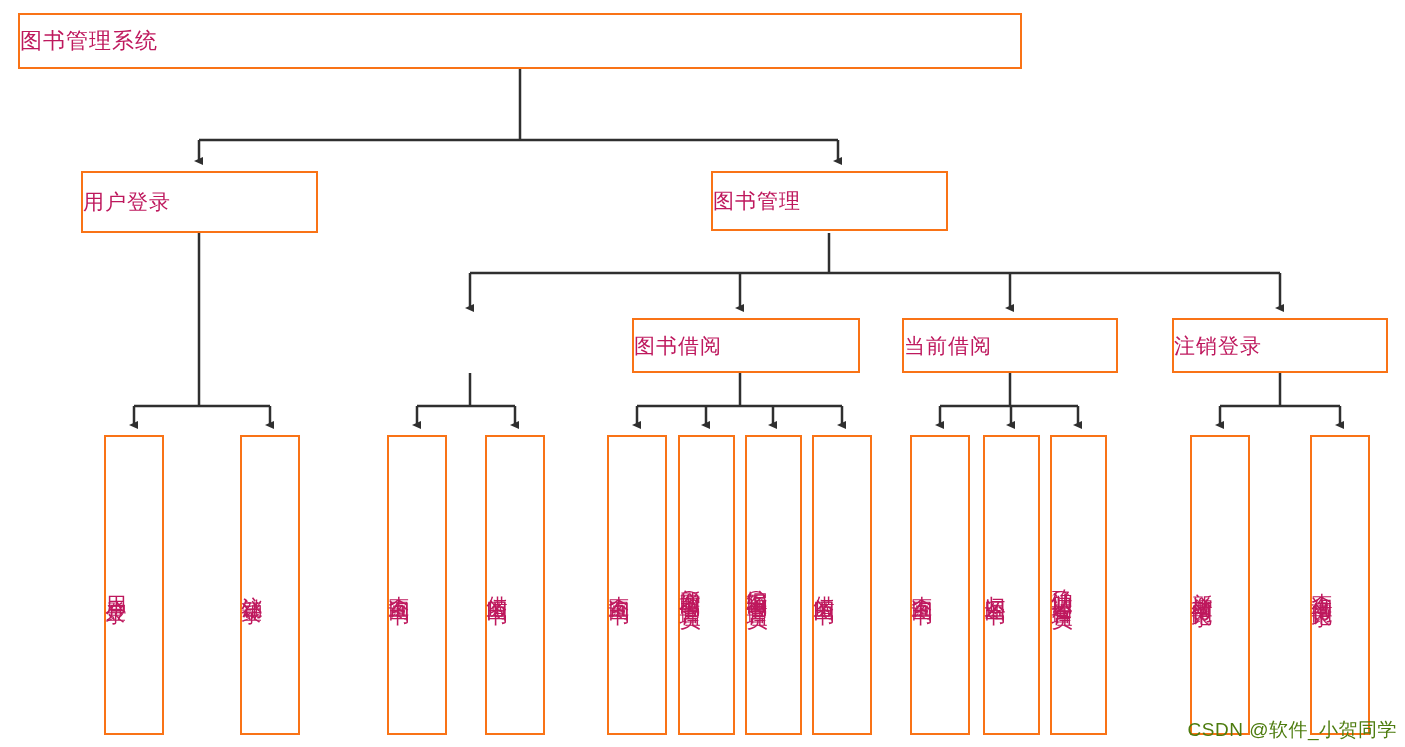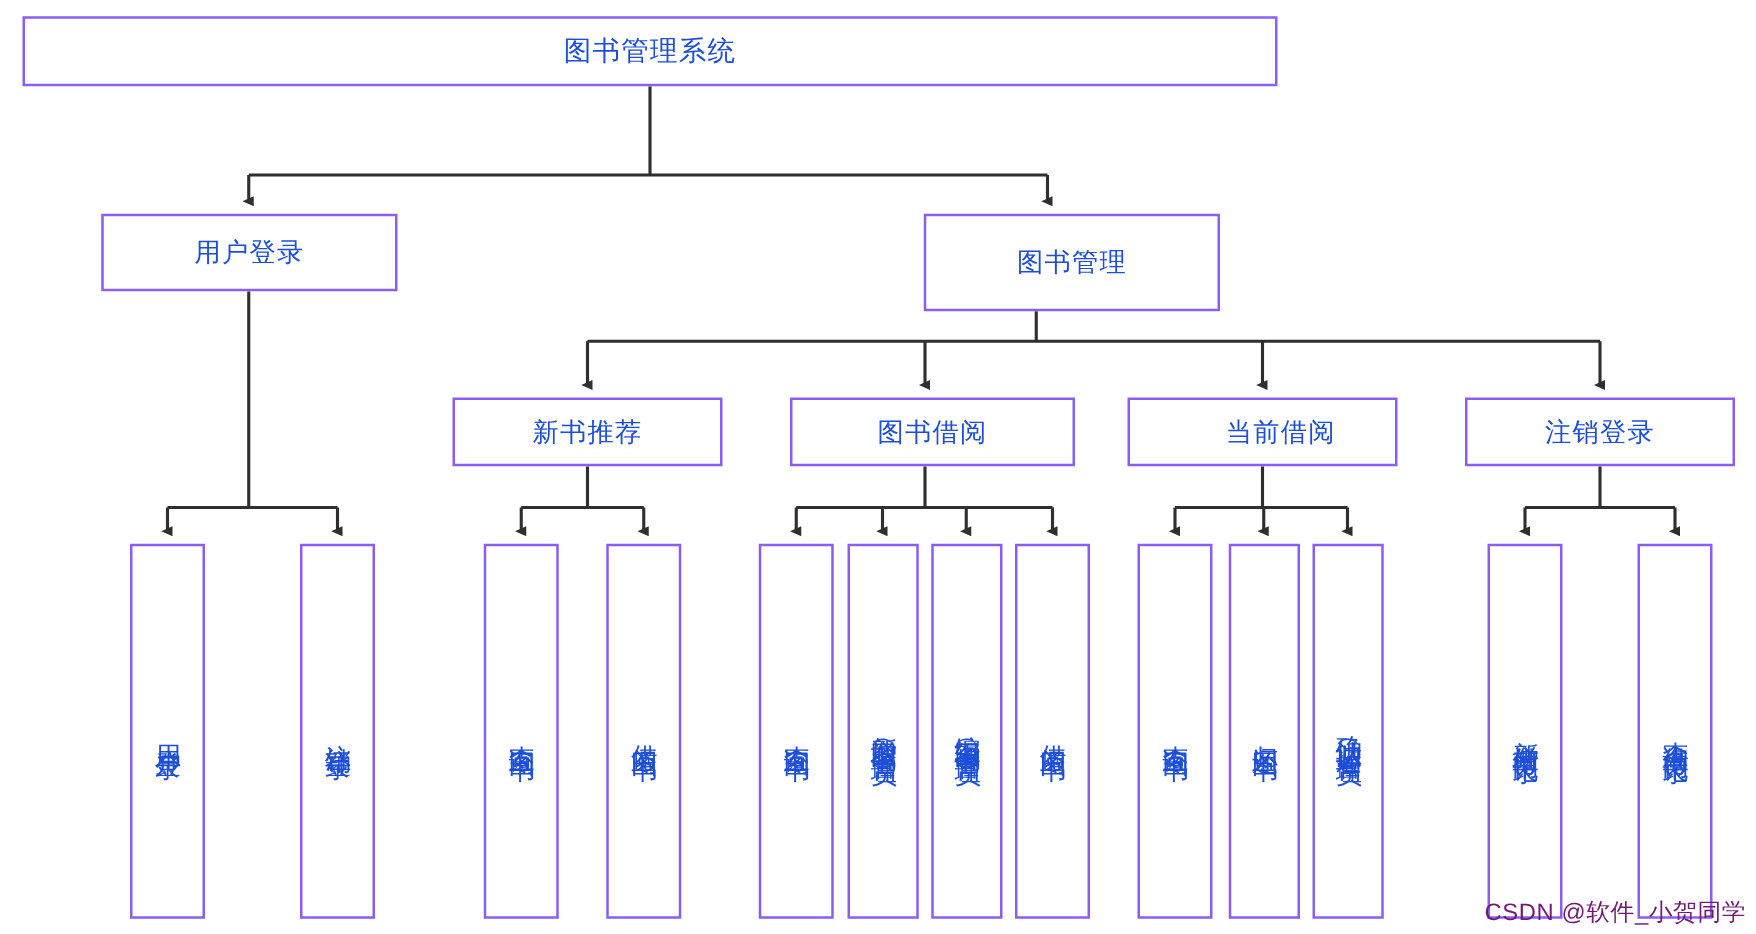--- a/index.html
+++ b/index.html
@@ -14,25 +14,25 @@
     position: relative;
     width: 1405px;
     height: 747px;
     background: #ffffff;
     overflow: hidden;
   }
   .node {
     position: absolute;
     box-sizing: border-box;
     background: #ffffff;
-    border: 2px solid #8b5cf6;
+    border: 2px solid #f97316;
     display: flex;
     align-items: center;
-    justify-content: center;
-    color: #1d4ed8;
+    justify-content: flex-start;
+    color: #be185d;
   }
   .node.horiz {
     font-size: 21px;
     letter-spacing: 1px;
   }
   .node.vert {
     font-size: 21px;
     padding: 6px 0;
   }
   .node.vert .vlabel {
@@ -52,21 +52,21 @@
     top: 0;
     width: 1405px;
     height: 747px;
     pointer-events: none;
   }
   .watermark {
     position: absolute;
     right: 8px;
     bottom: 4px;
     font-size: 19px;
-    color: #701a75;
+    color: #4d7c0f;
     letter-spacing: 0.5px;
     white-space: nowrap;
   }
 </style>
 </head>
 <body>
 
 <div id="stage">
 
   <svg class="links" viewBox="0 0 1405 747" xmlns="http://www.w3.org/2000/svg">
@@ -131,31 +131,28 @@
     </g>
   </svg>
 
   <div class="node horiz root" style="left:18px; top:13px; width:1004px; height:56px;">
     <span>图书管理系统</span>
   </div>
 
   <div class="node horiz" style="left:81px; top:171px; width:237px; height:62px;">
     <span>用户登录</span>
   </div>
-  <div class="node horiz" style="left:711px; top:171px; width:237px; height:78px;margin-left:28px;">
+  <div class="node horiz" style="left:711px; top:171px; width:237px; height:60px;">
     <span>图书管理</span>
   </div>
 
-  <div class="node horiz" style="left:362px; top:318px; width:216px; height:55px;">
-    <span>新书推荐</span>
-  </div>
   <div class="node horiz" style="left:632px; top:318px; width:228px; height:55px;">
     <span>图书借阅</span>
   </div>
-  <div class="node horiz" style="left:902px; top:318px; width:216px; height:55px;padding-left:29px;">
+  <div class="node horiz" style="left:902px; top:318px; width:216px; height:55px;">
     <span>当前借阅</span>
   </div>
   <div class="node horiz" style="left:1172px; top:318px; width:216px; height:55px;">
     <span>注销登录</span>
   </div>
 
   <div class="node vert" style="left:104px; top:435px; width:60px; height:300px;">
     <span class="vlabel">用户登录</span>
   </div>
   <div class="node vert" style="left:240px; top:435px; width:60px; height:300px;">

